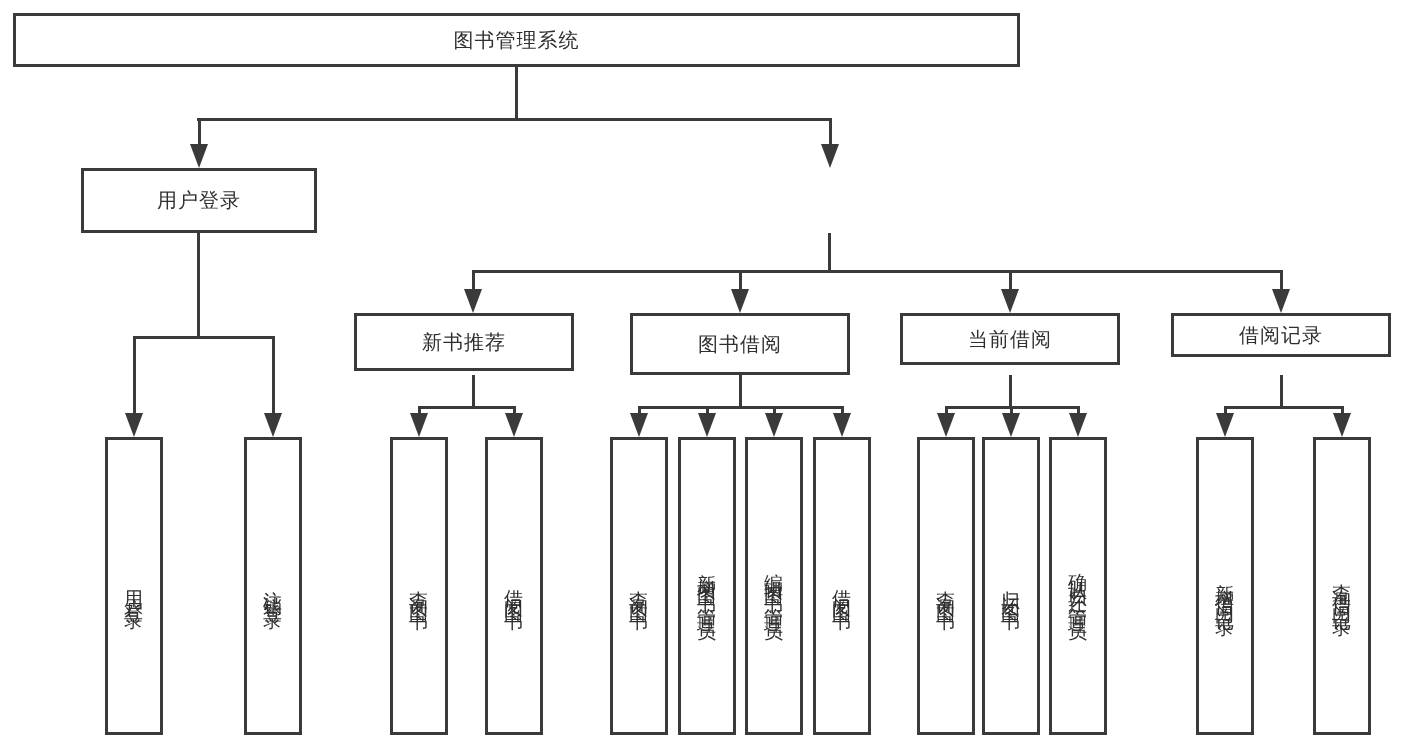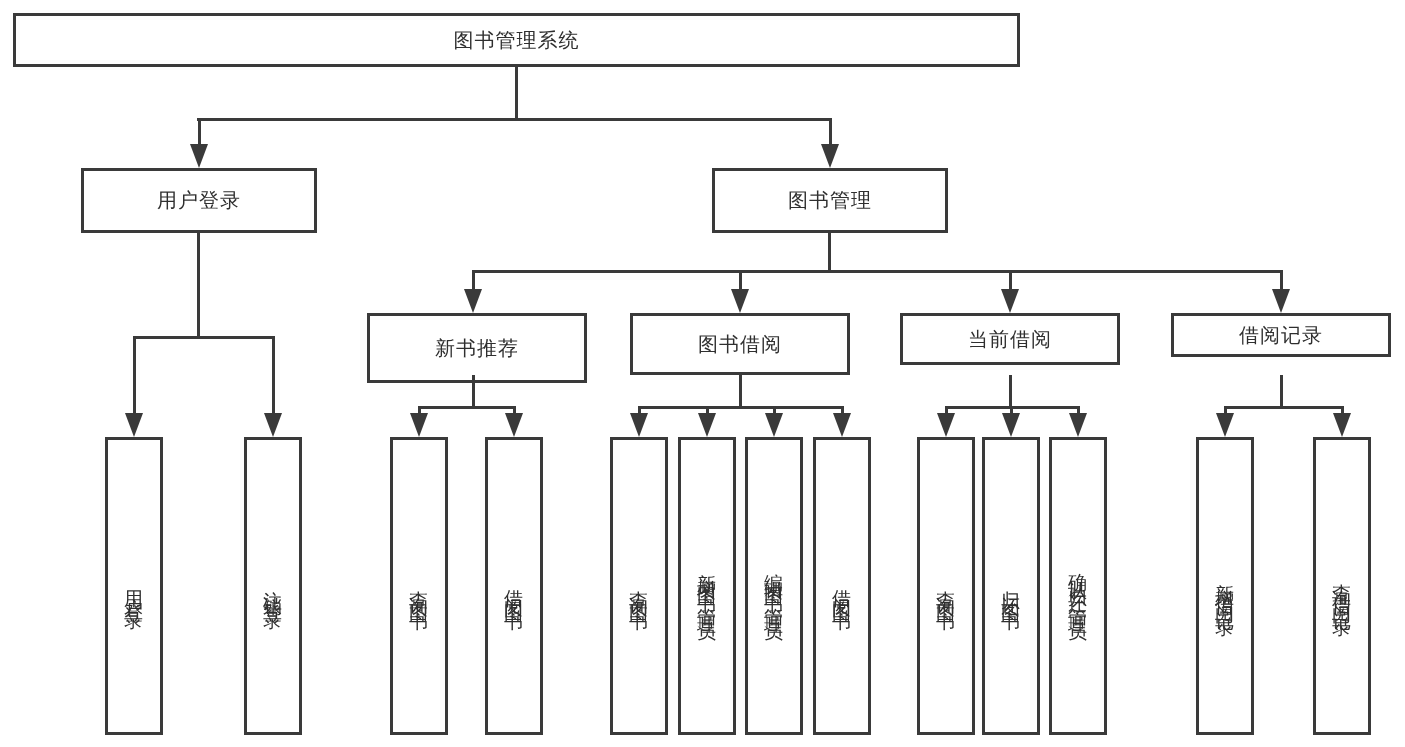--- a/index.html
+++ b/index.html
@@ -38,21 +38,20 @@
   <div class="box hbox" style="left:13px;top:13px;width:1007px;height:54px">图书管理系统</div>
 
   <div class="vline" style="left:515px;top:66px;height:52px"></div>
   <div class="hline" style="left:197px;top:118px;width:634px"></div>
   <div class="vline" style="left:198px;top:118px;height:28px"></div>
   <div class="arrow" style="left:190px;top:144px"></div>
   <div class="vline" style="left:829px;top:118px;height:28px"></div>
   <div class="arrow" style="left:821px;top:144px"></div>
 
   <div class="box hbox" style="left:81px;top:168px;width:236px;height:65px">用户登录</div>
-  <div class="box hbox" style="left:712px;top:168px;width:236px;height:65px">图书管理</div>
 
   <div class="vline" style="left:197px;top:233px;height:103px"></div>
   <div class="hline" style="left:133px;top:336px;width:141px"></div>
   <div class="vline" style="left:133px;top:336px;height:78px"></div>
   <div class="arrow" style="left:125px;top:413px"></div>
   <div class="vline" style="left:272px;top:336px;height:78px"></div>
   <div class="arrow" style="left:264px;top:413px"></div>
 
   <div class="box vbox" style="left:105px;top:437px;width:58px;height:298px">用户登录</div>
   <div class="box vbox" style="left:244px;top:437px;width:58px;height:298px">注销登录</div>
@@ -61,21 +60,21 @@
   <div class="hline" style="left:472px;top:270px;width:811px"></div>
   <div class="vline" style="left:472px;top:270px;height:20px"></div>
   <div class="arrow" style="left:464px;top:289px"></div>
   <div class="vline" style="left:739px;top:270px;height:20px"></div>
   <div class="arrow" style="left:731px;top:289px"></div>
   <div class="vline" style="left:1009px;top:270px;height:20px"></div>
   <div class="arrow" style="left:1001px;top:289px"></div>
   <div class="vline" style="left:1280px;top:270px;height:20px"></div>
   <div class="arrow" style="left:1272px;top:289px"></div>
 
-  <div class="box hbox" style="left:367px;top:313px;width:220px;height:70px">新书推荐</div>
+  <div class="box hbox" style="left:354px;top:313px;width:220px;height:58px">新书推荐</div>
   <div class="box hbox" style="left:630px;top:313px;width:220px;height:62px">图书借阅</div>
   <div class="box hbox" style="left:900px;top:313px;width:220px;height:52px">当前借阅</div>
   <div class="box hbox" style="left:1171px;top:313px;width:220px;height:44px">借阅记录</div>
 
   <div class="vline" style="left:472px;top:375px;height:31px"></div>
   <div class="hline" style="left:418px;top:406px;width:97px"></div>
   <div class="vline" style="left:418px;top:406px;height:8px"></div>
   <div class="arrow" style="left:410px;top:413px"></div>
   <div class="vline" style="left:513px;top:406px;height:8px"></div>
   <div class="arrow" style="left:505px;top:413px"></div>

